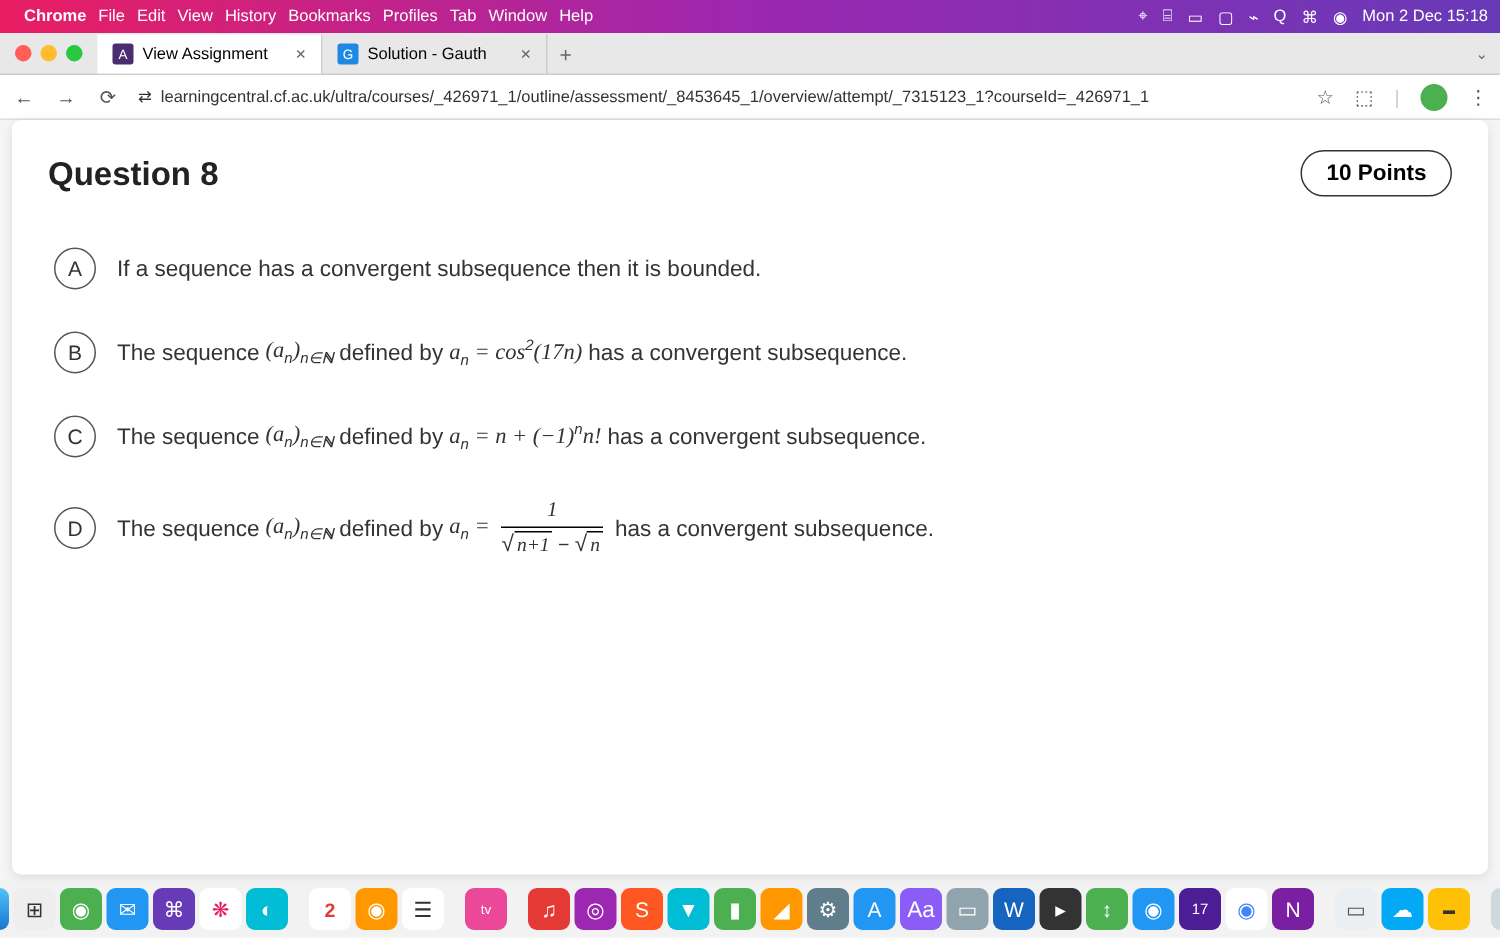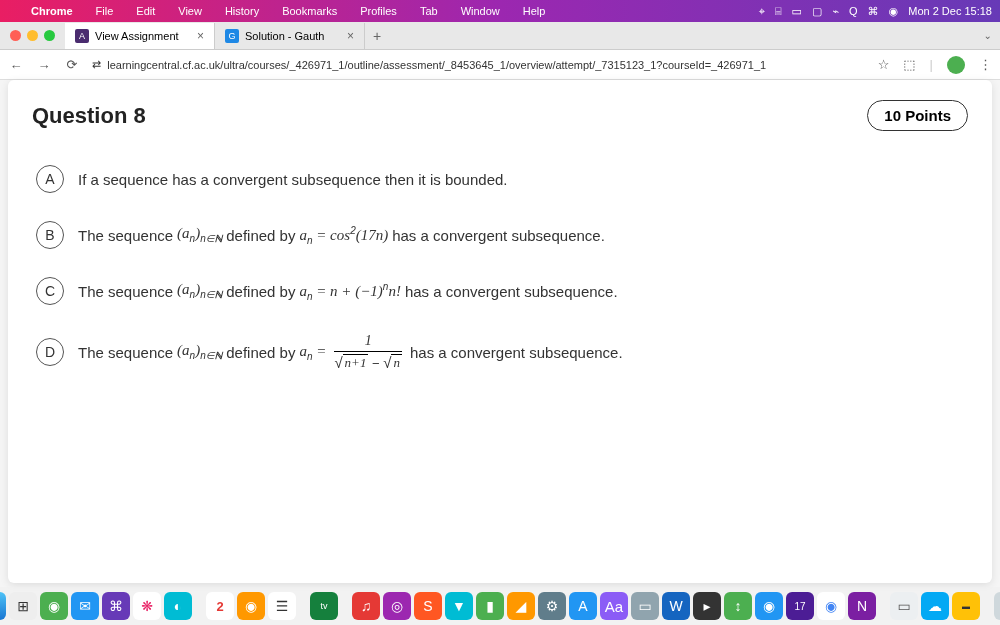--- a/index.html
+++ b/index.html
@@ -1,18 +1,18 @@
 <!DOCTYPE html>
 <html><head>
 <meta charset="utf-8">
 <style>
 *{margin:0;padding:0;box-sizing:border-box;font-family:-apple-system,BlinkMacSystemFont,"Segoe UI",sans-serif}
 body{width:1000px;height:625px;overflow:hidden;background:#f5f5f5;position:relative}
 .menubar{height:22px;background:linear-gradient(90deg,#e91e63,#9c27b0,#673ab7);display:flex;align-items:center;padding:0 8px;color:#fff;font-size:11px;gap:14px}
-.menubar-left{display:flex;gap:23px;align-items:flex-end}
+.menubar-left{display:flex;gap:8px;align-items:flex-end}
 .menubar-right{margin-left:auto;display:flex;gap:10px;align-items:center}
 .apple-icon{font-size:13px}
 .tabbar{height:28px;background:#e8e8e8;display:flex;align-items:center;border-bottom:1px solid #ccc}
 .traffic{display:flex;gap:6px;padding:0 10px}
 .dot{width:11px;height:11px;border-radius:50%}
 .red{background:#ff5f56}
 .yellow{background:#ffbd2e}
 .green{background:#27c93f}
 .tab{height:26px;display:flex;align-items:center;padding:0 10px;font-size:11px;gap:6px;border-right:1px solid #ccc;min-width:150px}
 .tab.active{background:#fff}
@@ -175,21 +175,21 @@
   <div class="dock-icon" style="background:#4caf50">◉</div>
   <div class="dock-icon" style="background:#2196f3">✉</div>
   <div class="dock-icon" style="background:#673ab7">⌘</div>
   <div class="dock-icon" style="background:#fff;color:#e91e63">❋</div>
   <div class="dock-icon" style="background:#00bcd4">◐</div>
   <div class="dock-sep"></div>
   <div class="dock-icon" style="background:#fff;color:#e53935;font-weight:700;font-size:13px">2</div>
   <div class="dock-icon" style="background:#ff9800">◉</div>
   <div class="dock-icon" style="background:#fff;color:#333">☰</div>
   <div class="dock-sep"></div>
-  <div class="dock-icon" style="background:#15803d;font-size:9px">tv</div>
+  <div class="dock-icon" style="background:#ec4899;font-size:9px">tv</div>
   <div class="dock-sep"></div>
   <div class="dock-icon" style="background:#e53935">♫</div>
   <div class="dock-icon" style="background:#9c27b0">◎</div>
   <div class="dock-icon" style="background:#ff5722">S</div>
   <div class="dock-icon" style="background:#00bcd4">▼</div>
   <div class="dock-icon" style="background:#4caf50">▮</div>
   <div class="dock-icon" style="background:#ff9800">◢</div>
   <div class="dock-icon" style="background:#607d8b">⚙</div>
   <div class="dock-icon" style="background:#2196f3">A</div>
   <div class="dock-icon" style="background:#8b5cf6;font-size:15px">Aa</div>

